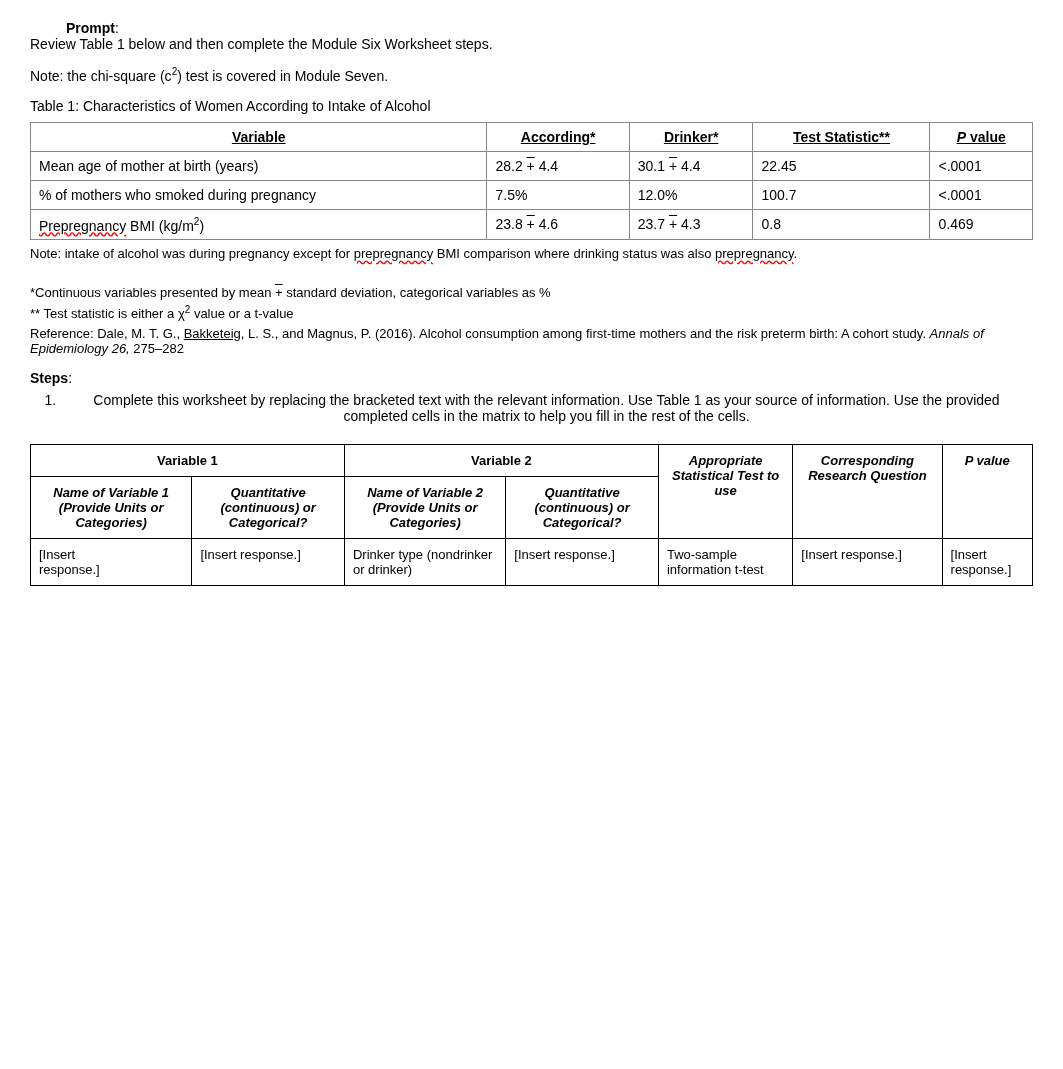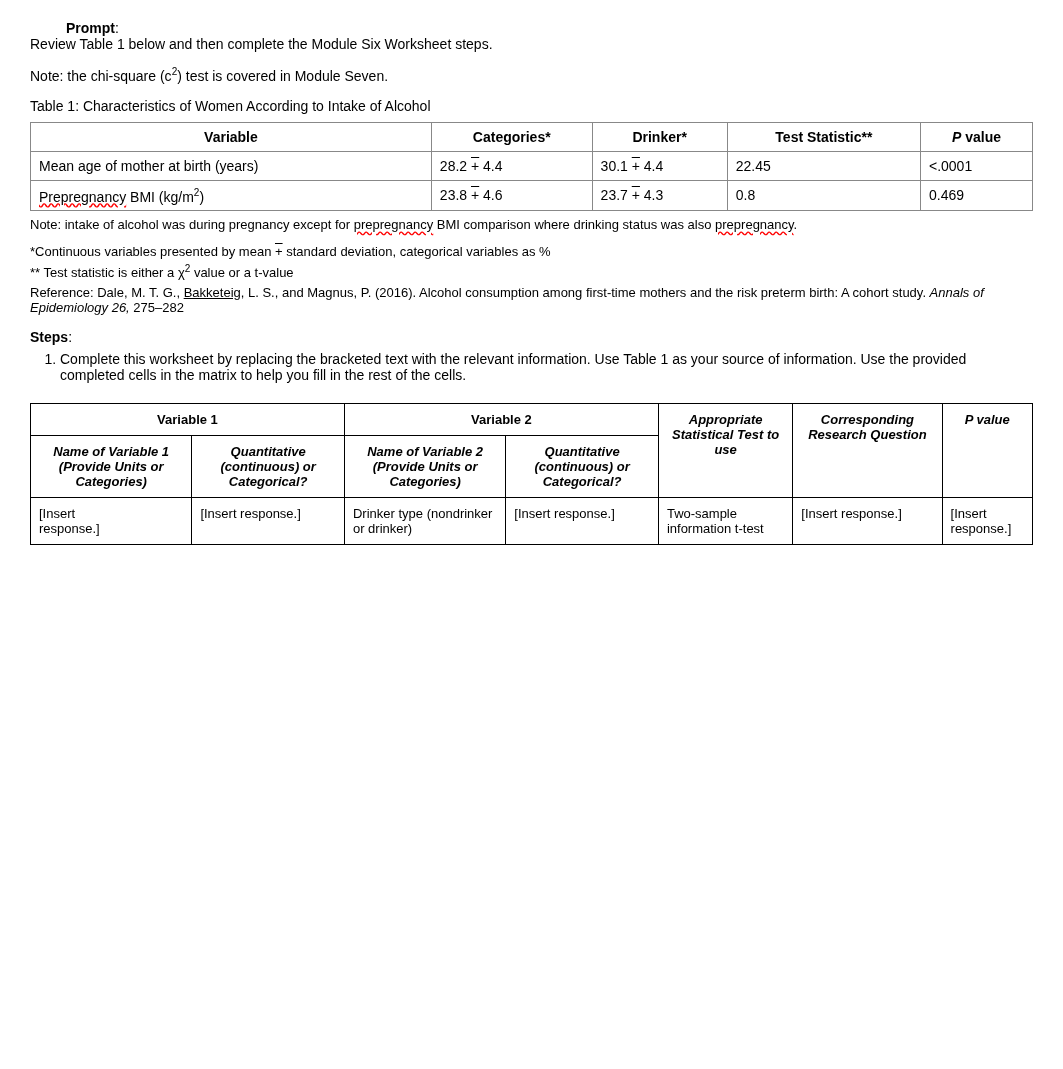--- a/index.html
+++ b/index.html
@@ -21,27 +21,28 @@
       margin-bottom: 6px;
     }
     table.main-table th, table.main-table td {
       border: 1px solid #888;
       padding: 6px 8px;
       vertical-align: top;
     }
     table.main-table th {
       background: #fff;
       font-weight: bold;
+      text-decoration: underline;
     }
-    .note-text { font-size: 13px; margin-bottom: 12px; }
+    .note-text { font-size: 13px; margin-bottom: 24px; }
     .footnote { font-size: 13px; margin-bottom: 4px; }
     .reference { font-size: 13px; margin-bottom: 14px; }
     .steps-section { margin-bottom: 11px; }
     .steps-label { font-weight: bold; display: inline; }
-    ol { margin-left: 30px; margin-top: 6px; }
+    ol { margin-left: 30px; margin-top: 6px; text-align: center; }
     ol li { margin-bottom: 6px; }
     sup { font-size: 10px; }
     u { text-decoration: underline; }
     .red-underline { text-decoration: underline; text-decoration-color: red; text-decoration-style: wavy; }
 
     
     table.matrix-table {
       border-collapse: collapse;
       width: 100%;
       margin-top: 20px;
@@ -68,32 +69,39 @@
 <div class="section">
   <p>Note: the chi-square (c<sup>2</sup>) test is covered in Module Seven.</p>
 </div>
 
 <div class="table-title">Table 1: Characteristics of Women According to Intake of Alcohol</div>
 
 <table class="main-table">
   <thead>
     <tr>
       <th>Variable</th>
-      <th>Categories*</th>
+      <th>According*</th>
       <th>Drinker*</th>
       <th>Test Statistic**</th>
       <th><em>P</em> value</th>
     </tr>
   </thead>
   <tbody>
     <tr>
       <td>Mean age of mother at birth (years)</td>
       <td>28.2 <span style="text-decoration:overline;">+</span> 4.4</td>
       <td>30.1 <span style="text-decoration:overline;">+</span> 4.4</td>
       <td>22.45</td>
+      <td>&lt;.0001</td>
+    </tr>
+    <tr>
+      <td>% of mothers who smoked during pregnancy</td>
+      <td>7.5%</td>
+      <td>12.0%</td>
+      <td>100.7</td>
       <td>&lt;.0001</td>
     </tr>
     <tr>
       <td><span class="red-underline">Prepregnancy</span> BMI (kg/m<sup>2</sup>)</td>
       <td>23.8 <span style="text-decoration:overline;">+</span> 4.6</td>
       <td>23.7 <span style="text-decoration:overline;">+</span> 4.3</td>
       <td>0.8</td>
       <td>0.469</td>
     </tr>
   </tbody>

